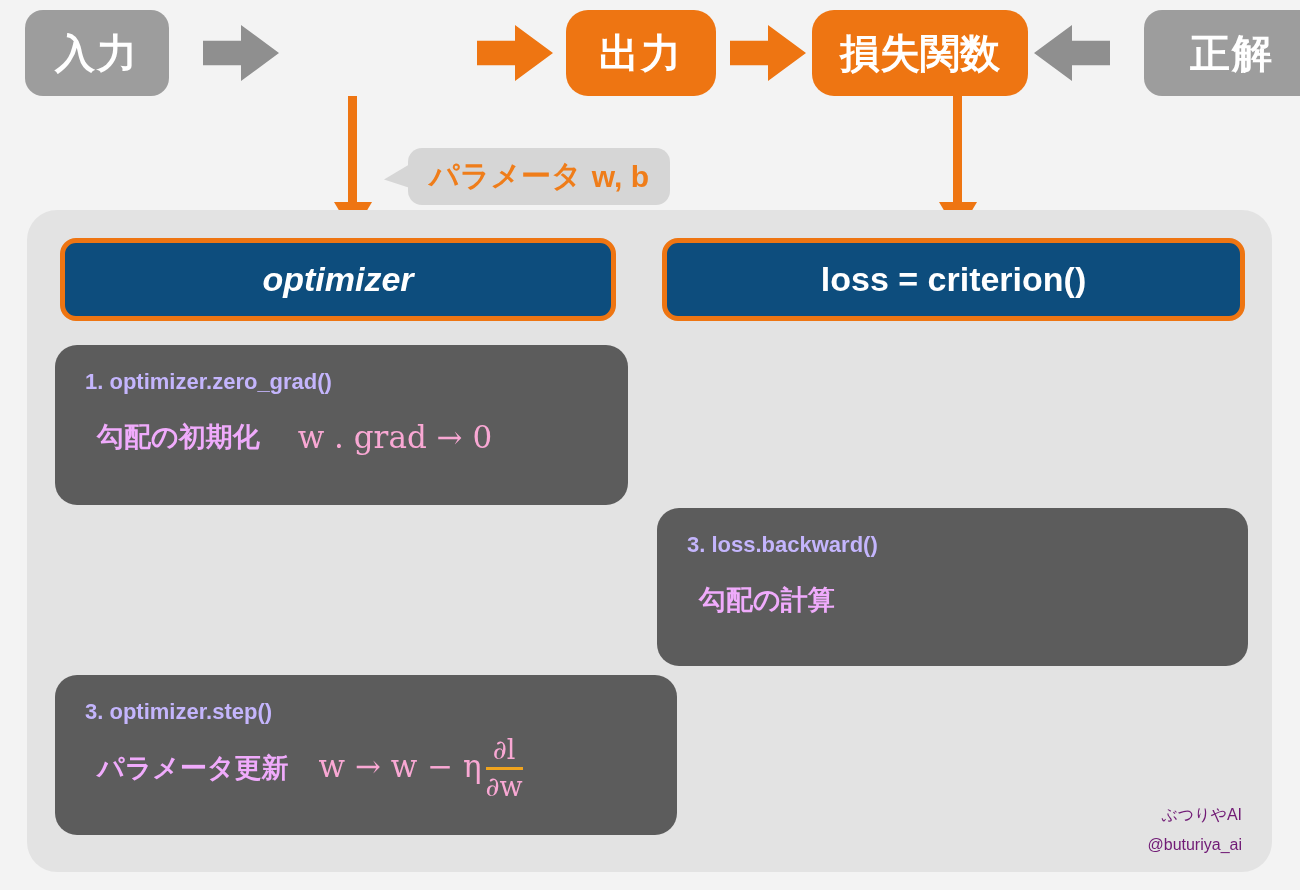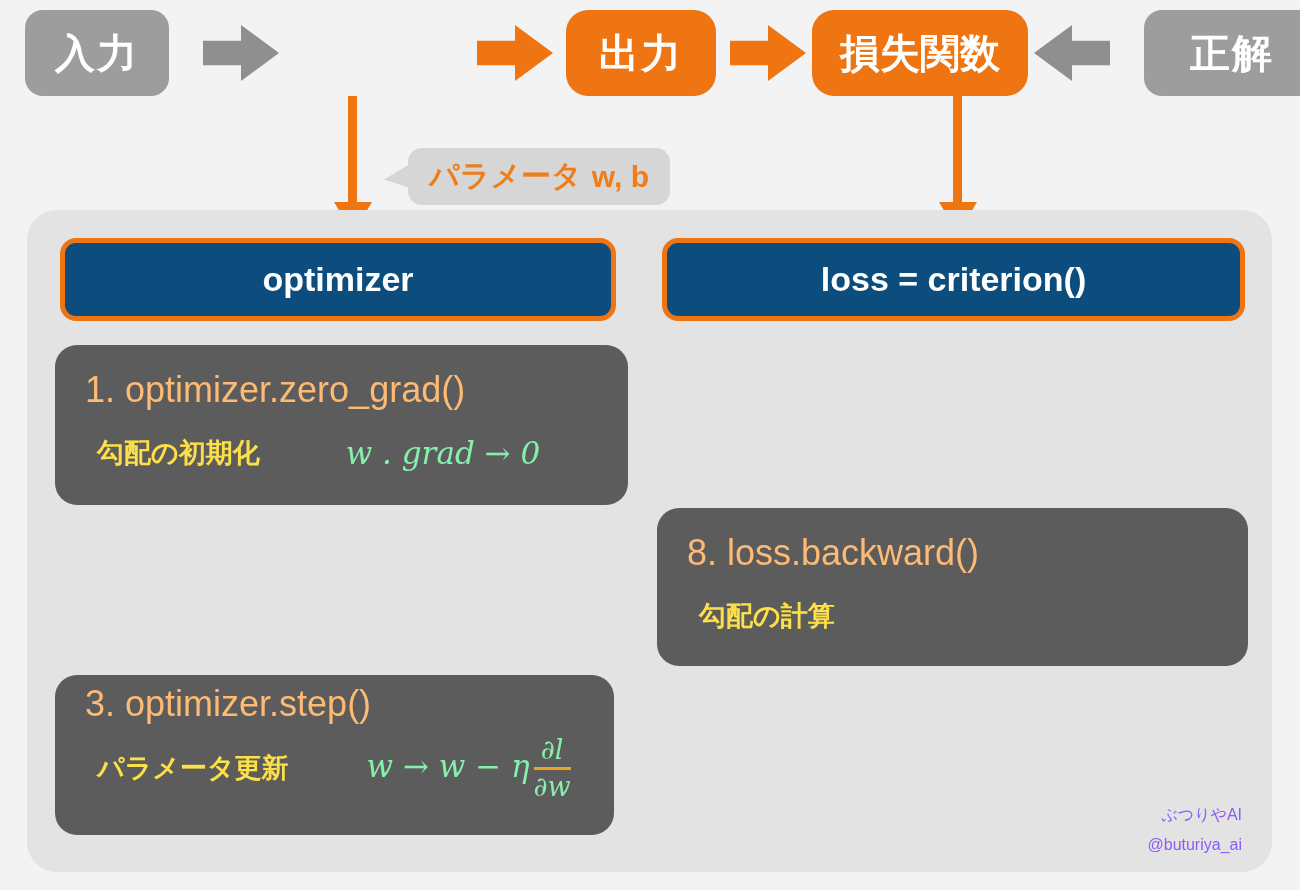--- a/index.html
+++ b/index.html
@@ -57,47 +57,47 @@
   .panel{
     position:absolute;left:27px;top:210px;width:1245px;height:662px;
     background:#e3e3e3;border-radius:30px;
   }
   .blue-header{
     position:absolute;height:83px;background:#0d4d7d;
     border:5px solid #ee7512;border-radius:16px;box-sizing:border-box;
     display:flex;align-items:center;justify-content:center;
     color:#ffffff;font-weight:bold;font-size:34px;
   }
-  #header-optimizer{left:60px;top:238px;width:556px;}
+  #header-optimizer{left:60px;top:238px;width:556px;font-style:italic;}
   #header-loss     {left:662px;top:238px;width:583px;}
   
   .step{
     position:absolute;background:#5c5c5c;border-radius:22px;box-sizing:border-box;
     padding:24px 30px 0 30px;color:#ffffff;
   }
   #step-1{left:55px;top:345px;width:573px;height:160px;}
   #step-2{left:657px;top:508px;width:591px;height:158px;}
-  #step-3{left:55px;top:675px;width:559px;height:160px;padding-top:8px;}
-  .step-title{font-weight:normal;font-size:36px;color:#fdba74;}
+  #step-3{left:55px;top:675px;width:622px;height:160px;padding-top:24px;}
+  .step-title{font-weight:bold;font-size:22px;color:#c4b5fd;}
   .step-row{
     margin-top:24px;display:flex;align-items:center;gap:38px;padding-left:12px;
   }
   #step-3 .step-row{margin-top:10px;gap:30px;}
-  .step-caption{color:#fde047;font-weight:bold;font-size:27px;}
+  .step-caption{color:#f0abfc;font-weight:bold;font-size:27px;}
   .formula{
-    color:#86efac;font-size:31px;font-style:italic;
-    font-family:"DejaVu Serif","Liberation Serif",serif;white-space:nowrap;margin-left:48px;
+    color:#f9a8d4;font-size:31px;
+    font-family:"DejaVu Serif","Liberation Serif",serif;white-space:nowrap;
   }
   .frac{display:inline-block;vertical-align:middle;text-align:center;font-size:27px;line-height:1.1;margin-left:4px;}
   .frac .num{display:block;border-bottom:3px solid #f0a41e;padding:0 5px 2px 5px;}
   .frac .den{display:block;padding-top:2px;}
   
   .credit{
     position:absolute;right:58px;top:800px;text-align:right;
-    color:#8b5cf6;font-size:16px;line-height:1.9;
+    color:#701a75;font-size:16px;line-height:1.9;
   }
 </style>
 </head>
 <body>
 
 <div class="stage">
 
   <div class="fnode gray" id="node-input">
     <span>入力</span>
   </div>
@@ -137,21 +137,21 @@
 
   <div class="step" id="step-1">
     <div class="step-title">1. optimizer.zero_grad()</div>
     <div class="step-row">
       <span class="step-caption">勾配の初期化</span>
       <span class="formula">w . grad → 0</span>
     </div>
   </div>
 
   <div class="step" id="step-2">
-    <div class="step-title">8. loss.backward()</div>
+    <div class="step-title">3. loss.backward()</div>
     <div class="step-row">
       <span class="step-caption">勾配の計算</span>
     </div>
   </div>
 
   <div class="step" id="step-3">
     <div class="step-title">3. optimizer.step()</div>
     <div class="step-row">
       <span class="step-caption">パラメータ更新</span>
       <span class="formula"><span>w → w − η</span><span class="frac"><span class="num">∂l</span><span class="den">∂w</span></span></span>

